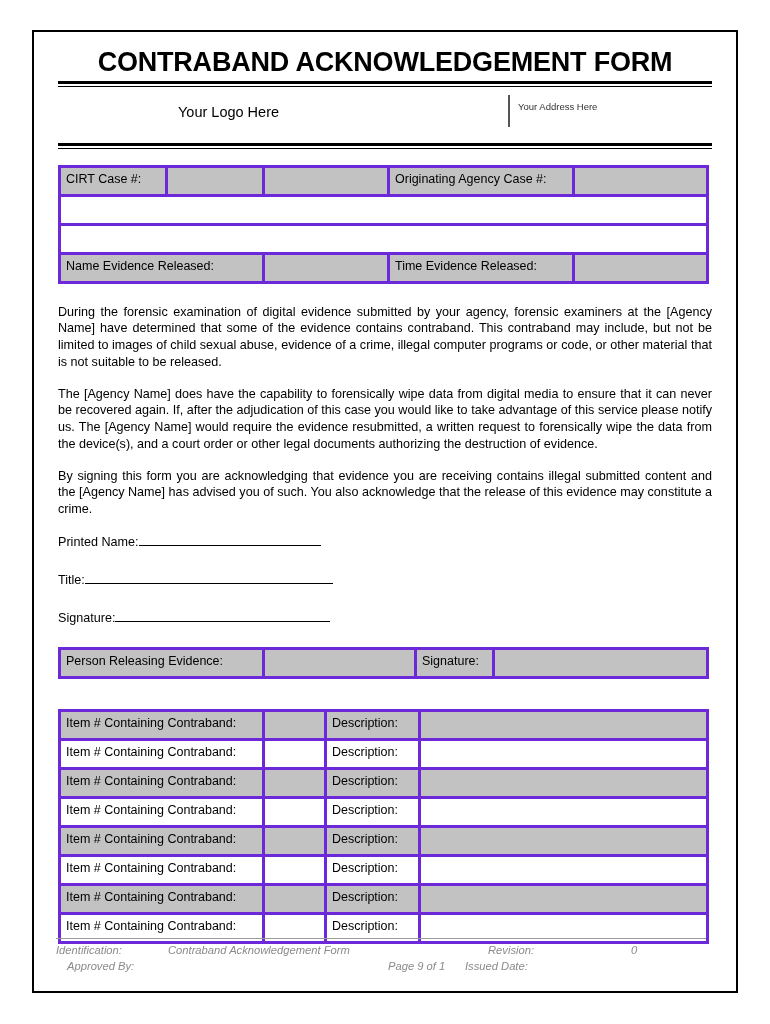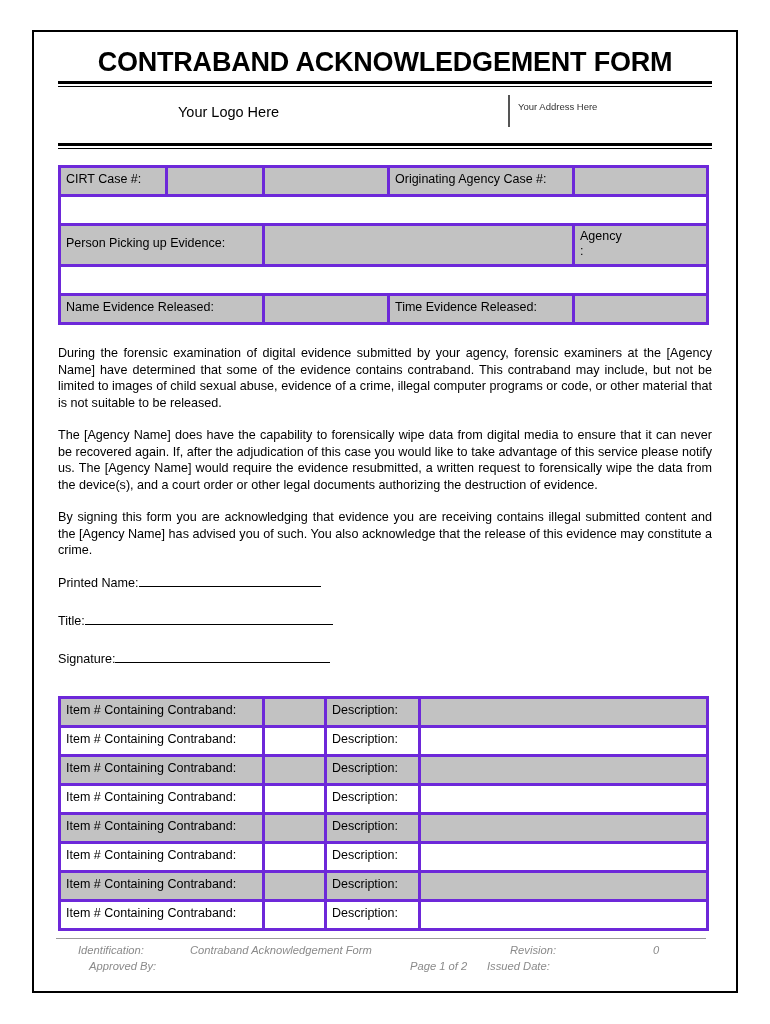--- a/index.html
+++ b/index.html
@@ -160,21 +160,21 @@
     color: #8a8a8a;
     font-style: italic;
     font-size: 11.2px;
     line-height: 1.55;
   }
   #footer .frule {
     border-top: 1px solid #9a9a9a;
     margin-bottom: 3px;
     width: 650px;
   }
-  .frow { position: relative; height: 16px; margin-left: 22px; }
+  .frow { position: relative; height: 16px; }
   .fc { position: absolute; top: 0; white-space: nowrap; }
   .fc-ident   { left: 0px; }
   .fc-docname { left: 112px; }
   .fc-rev     { left: 432px; }
   .fc-revval  { left: 575px; }
   .fc-appr    { left: 11px; }
   .fc-page    { left: 332px; }
   .fc-issued  { left: 409px; }
 </style>
 </head>
@@ -205,29 +205,20 @@
         <tr>
           <td class="shade">CIRT Case #:</td>
           <td class="shade"></td>
           <td class="shade"></td>
           <td class="shade">Originating Agency Case #:</td>
           <td class="shade"></td>
         </tr>
         <tr class="spacer-row">
           <td colspan="5" class="white"></td>
         </tr>
-        <tr>
-          <td class="shade" colspan="2">Person Picking up Evidence:</td>
-          <td class="shade" colspan="2"></td>
-          <td class="shade agency-cell" style="width:62px">
-            <span>Agency</span>
-            <span class="ac-l2">:</span>
-          </td>
-          <td class="shade"></td>
-        </tr>
         <tr class="spacer-row">
           <td colspan="5" class="white"></td>
         </tr>
         <tr>
           <td class="shade" colspan="2">Name Evidence Released:</td>
           <td class="shade"></td>
           <td class="shade">Time Evidence Released:</td>
           <td class="shade"></td>
         </tr>
       </tbody>
@@ -238,20 +229,36 @@
       <p class="para">The [Agency Name] does have the capability to forensically wipe data from digital media to ensure that it can never be recovered again.  If, after the adjudication of this case you would like to take advantage of this service please notify us.  The [Agency Name] would require the evidence resubmitted, a written request to forensically wipe the data from the device(s), and a court order or other legal documents authorizing the destruction of evidence.</p>
       <p class="para">By signing this form you are acknowledging that evidence you are receiving contains illegal submitted content and the [Agency Name] has advised you of such.  You also acknowledge that the release of this evidence may constitute a crime.</p>
     </div>
 
     <div class="siglines">
       <div class="sigline f-name"><span class="lbl">Printed Name:</span><span class="fill"></span></div>
       <div class="sigline f-title"><span class="lbl">Title:</span><span class="fill"></span></div>
       <div class="sigline f-sig"><span class="lbl">Signature:</span><span class="fill"></span></div>
     </div>
 
+    <table class="form tbl-release">
+      <colgroup>
+        <col style="width:204px">
+          <col style="width:152px">
+          <col style="width:78px">
+          <col style="width:214px">
+      </colgroup>
+      <tbody>
+        <tr>
+          <td class="shade">Person Releasing Evidence:</td>
+          <td class="shade"></td>
+          <td class="shade">Signature:</td>
+          <td class="shade"></td>
+        </tr>
+      </tbody>
+    </table>
 
     <table class="form tbl-items">
       <colgroup>
         <col style="width:204px">
           <col style="width:62px">
           <col style="width:94px">
           <col style="width:288px">
       </colgroup>
       <tbody>
         <tr class="shade">
@@ -311,16 +318,16 @@
 <div id="footer">
   <div class="frule"></div>
   <div class="frow">
     <span class="fc fc-ident">Identification:</span>
     <span class="fc fc-docname">Contraband Acknowledgement Form</span>
     <span class="fc fc-rev">Revision:</span>
     <span class="fc fc-revval">0</span>
   </div>
   <div class="frow">
     <span class="fc fc-appr">Approved By:</span>
-    <span class="fc fc-page">Page 1 of 2</span>
+    <span class="fc fc-page">Page 9 of 1</span>
     <span class="fc fc-issued">Issued Date:</span>
   </div>
 </div>
 
 </body></html>

